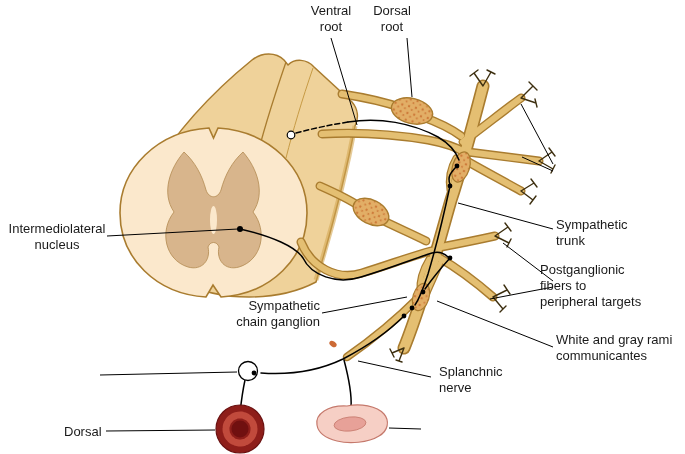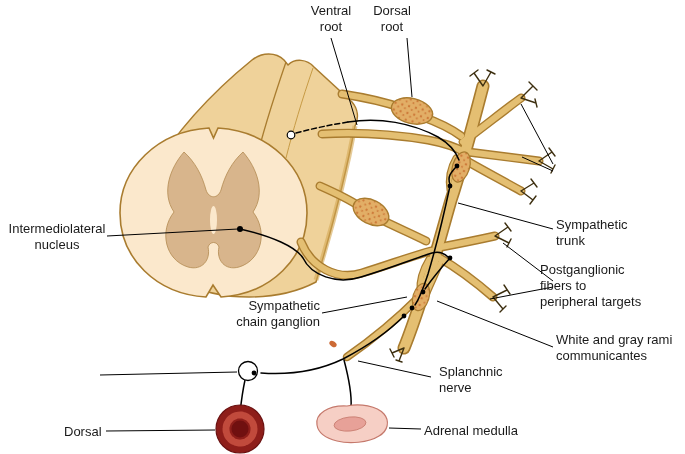--- a/index.html
+++ b/index.html
@@ -174,15 +174,14 @@
 peripheral targets</div>
   <div class="label" style="left:556px;top:332px">White and gray rami
 communicantes</div>
   <div class="label center" style="left:0px;top:221px;width:114px">Intermediolateral
 nucleus</div>
   <div class="label right" style="left:210px;top:298px;width:110px">Sympathetic
 chain ganglion</div>
   <div class="label" style="left:64px;top:424px">Dorsal</div>
   <div class="label" style="left:439px;top:364px">Splanchnic
 nerve</div>
-  <div class="label" style="left:424px;top:423px">Adrenal medulla</div>
 
 </div>
 
 </body></html>

